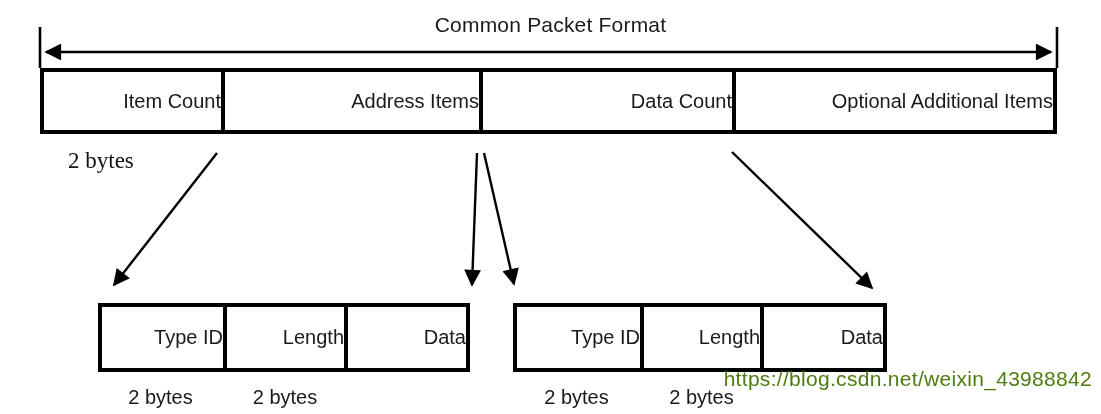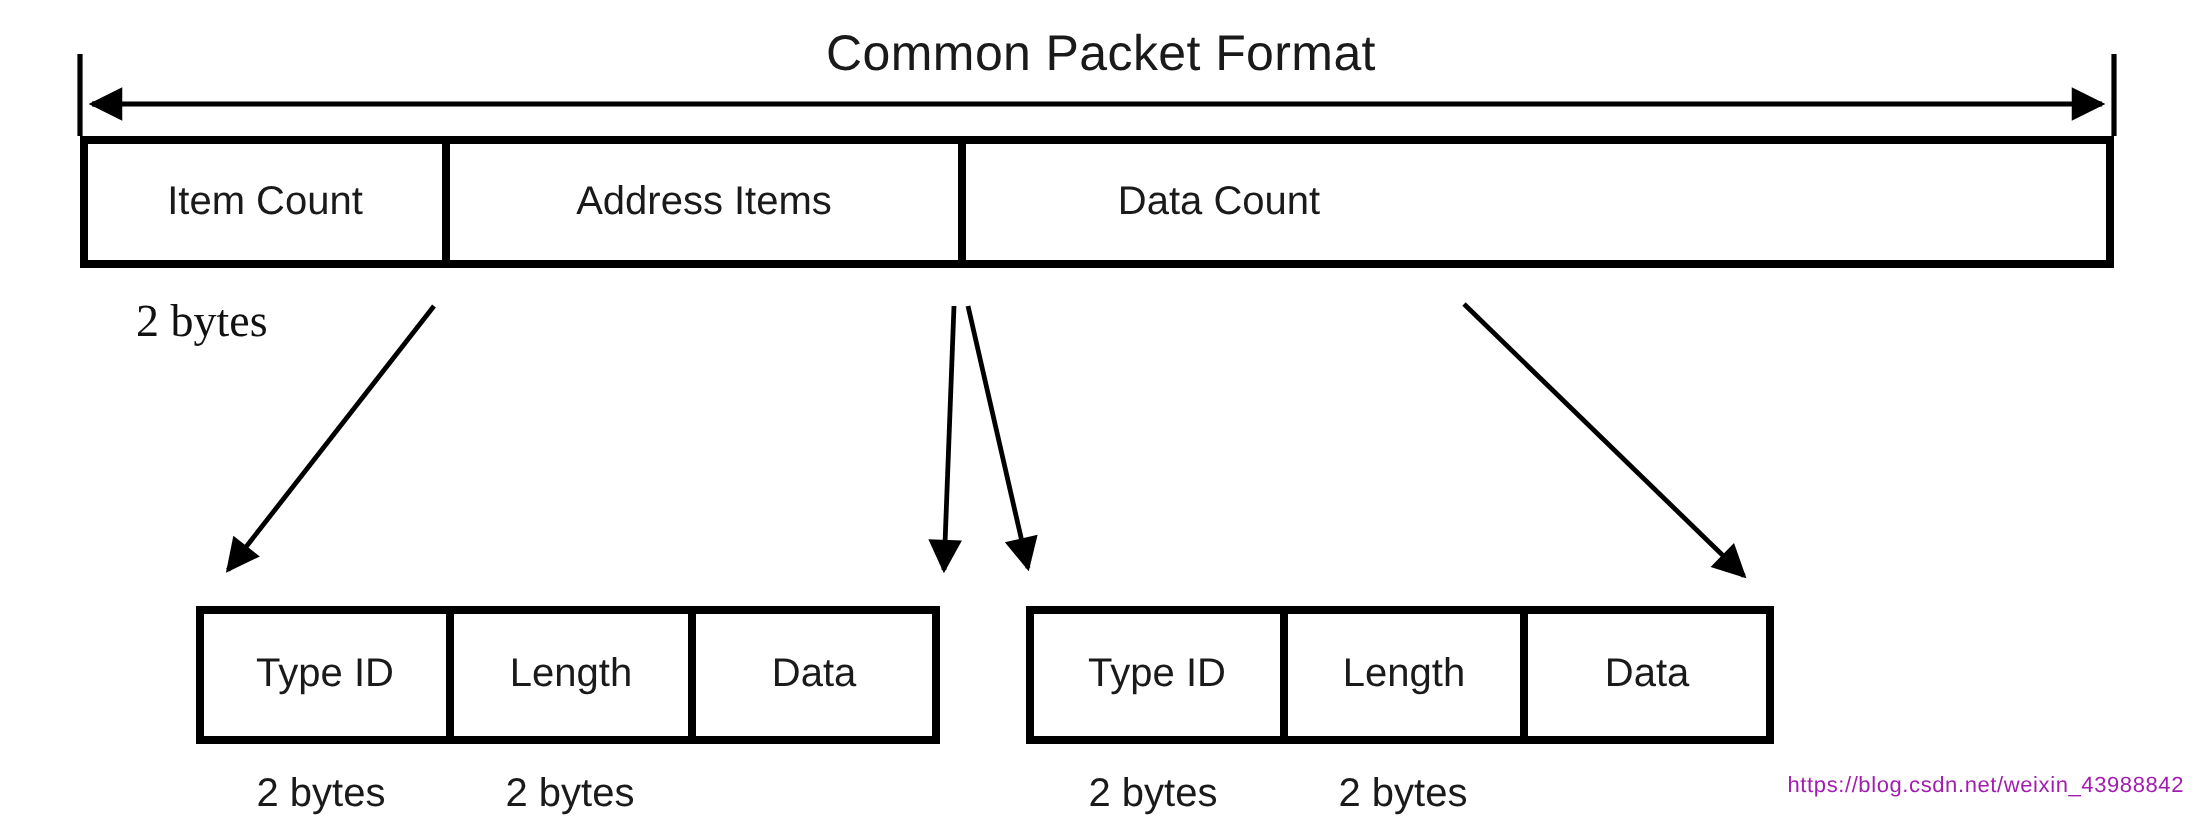--- a/index.html
+++ b/index.html
@@ -15,37 +15,37 @@
   .connector-layer {
     position: absolute;
     left: 0; top: 0;
     width: 1101px; height: 414px;
   }
   .diagram-title {
     position: absolute;
     left: 0; right: 0;
     top: 13px;
     text-align: center;
-    font-size: 25px;
+    font-size: 21px;
     letter-spacing: 0.2px;
     color: #1a1a1a;
   }
   .box-table {
     position: absolute;
     display: flex;
     box-sizing: border-box;
     border: 4px solid #000000;
     background: #ffffff;
   }
   .box-table .cell {
     box-sizing: border-box;
     border-right: 4px solid #000000;
     display: flex;
     align-items: center;
-    justify-content: center;
+    justify-content: flex-end;
     font-size: 20px;
     color: #1a1a1a;
     white-space: nowrap;
   }
   .box-table .cell:last-child { border-right: none; }
   .main-table { left: 40px; top: 68px; width: 1017px; height: 66px; }
   .sub-table-left  { left: 98px;  top: 303px; width: 372px; height: 69px; }
   .sub-table-right { left: 513px; top: 303px; width: 374px; height: 69px; }
   .size-label {
     position: absolute;
@@ -57,24 +57,24 @@
   .size-label-serif {
     position: absolute;
     font-family: "Liberation Serif", serif;
     font-size: 23px;
     color: #111111;
     white-space: nowrap;
   }
   .watermark {
     position: absolute;
     right: 9px;
-    top: 387px;
-    font-size: 11px;
+    top: 367px;
+    font-size: 21px;
     letter-spacing: 0.3px;
-    color: #a21caf;
+    color: #4d7c0f;
     white-space: nowrap;
   }
 </style>
 </head>
 <body>
 
 <div class="canvas">
 
   <svg class="connector-layer" width="1101" height="414" viewBox="0 0 1101 414" xmlns="http://www.w3.org/2000/svg">
     <defs>
@@ -99,20 +99,23 @@
 
   <div class="box-table main-table">
     <div class="cell" style="width:181px;">
       <span>Item Count</span>
     </div>
     <div class="cell" style="width:258px;">
       <span>Address Items</span>
     </div>
     <div class="cell" style="width:253px;">
       <span>Data Count</span>
+    </div>
+    <div class="cell" style="flex:1;">
+      <span>Optional Additional Items</span>
     </div>
   </div>
 
   <div class="size-label-serif" style="left:68px; top:148px;">2 bytes</div>
 
   <div class="box-table sub-table-left">
     <div class="cell" style="width:125px;">
       <span>Type ID</span>
     </div>
     <div class="cell" style="width:121px;">

